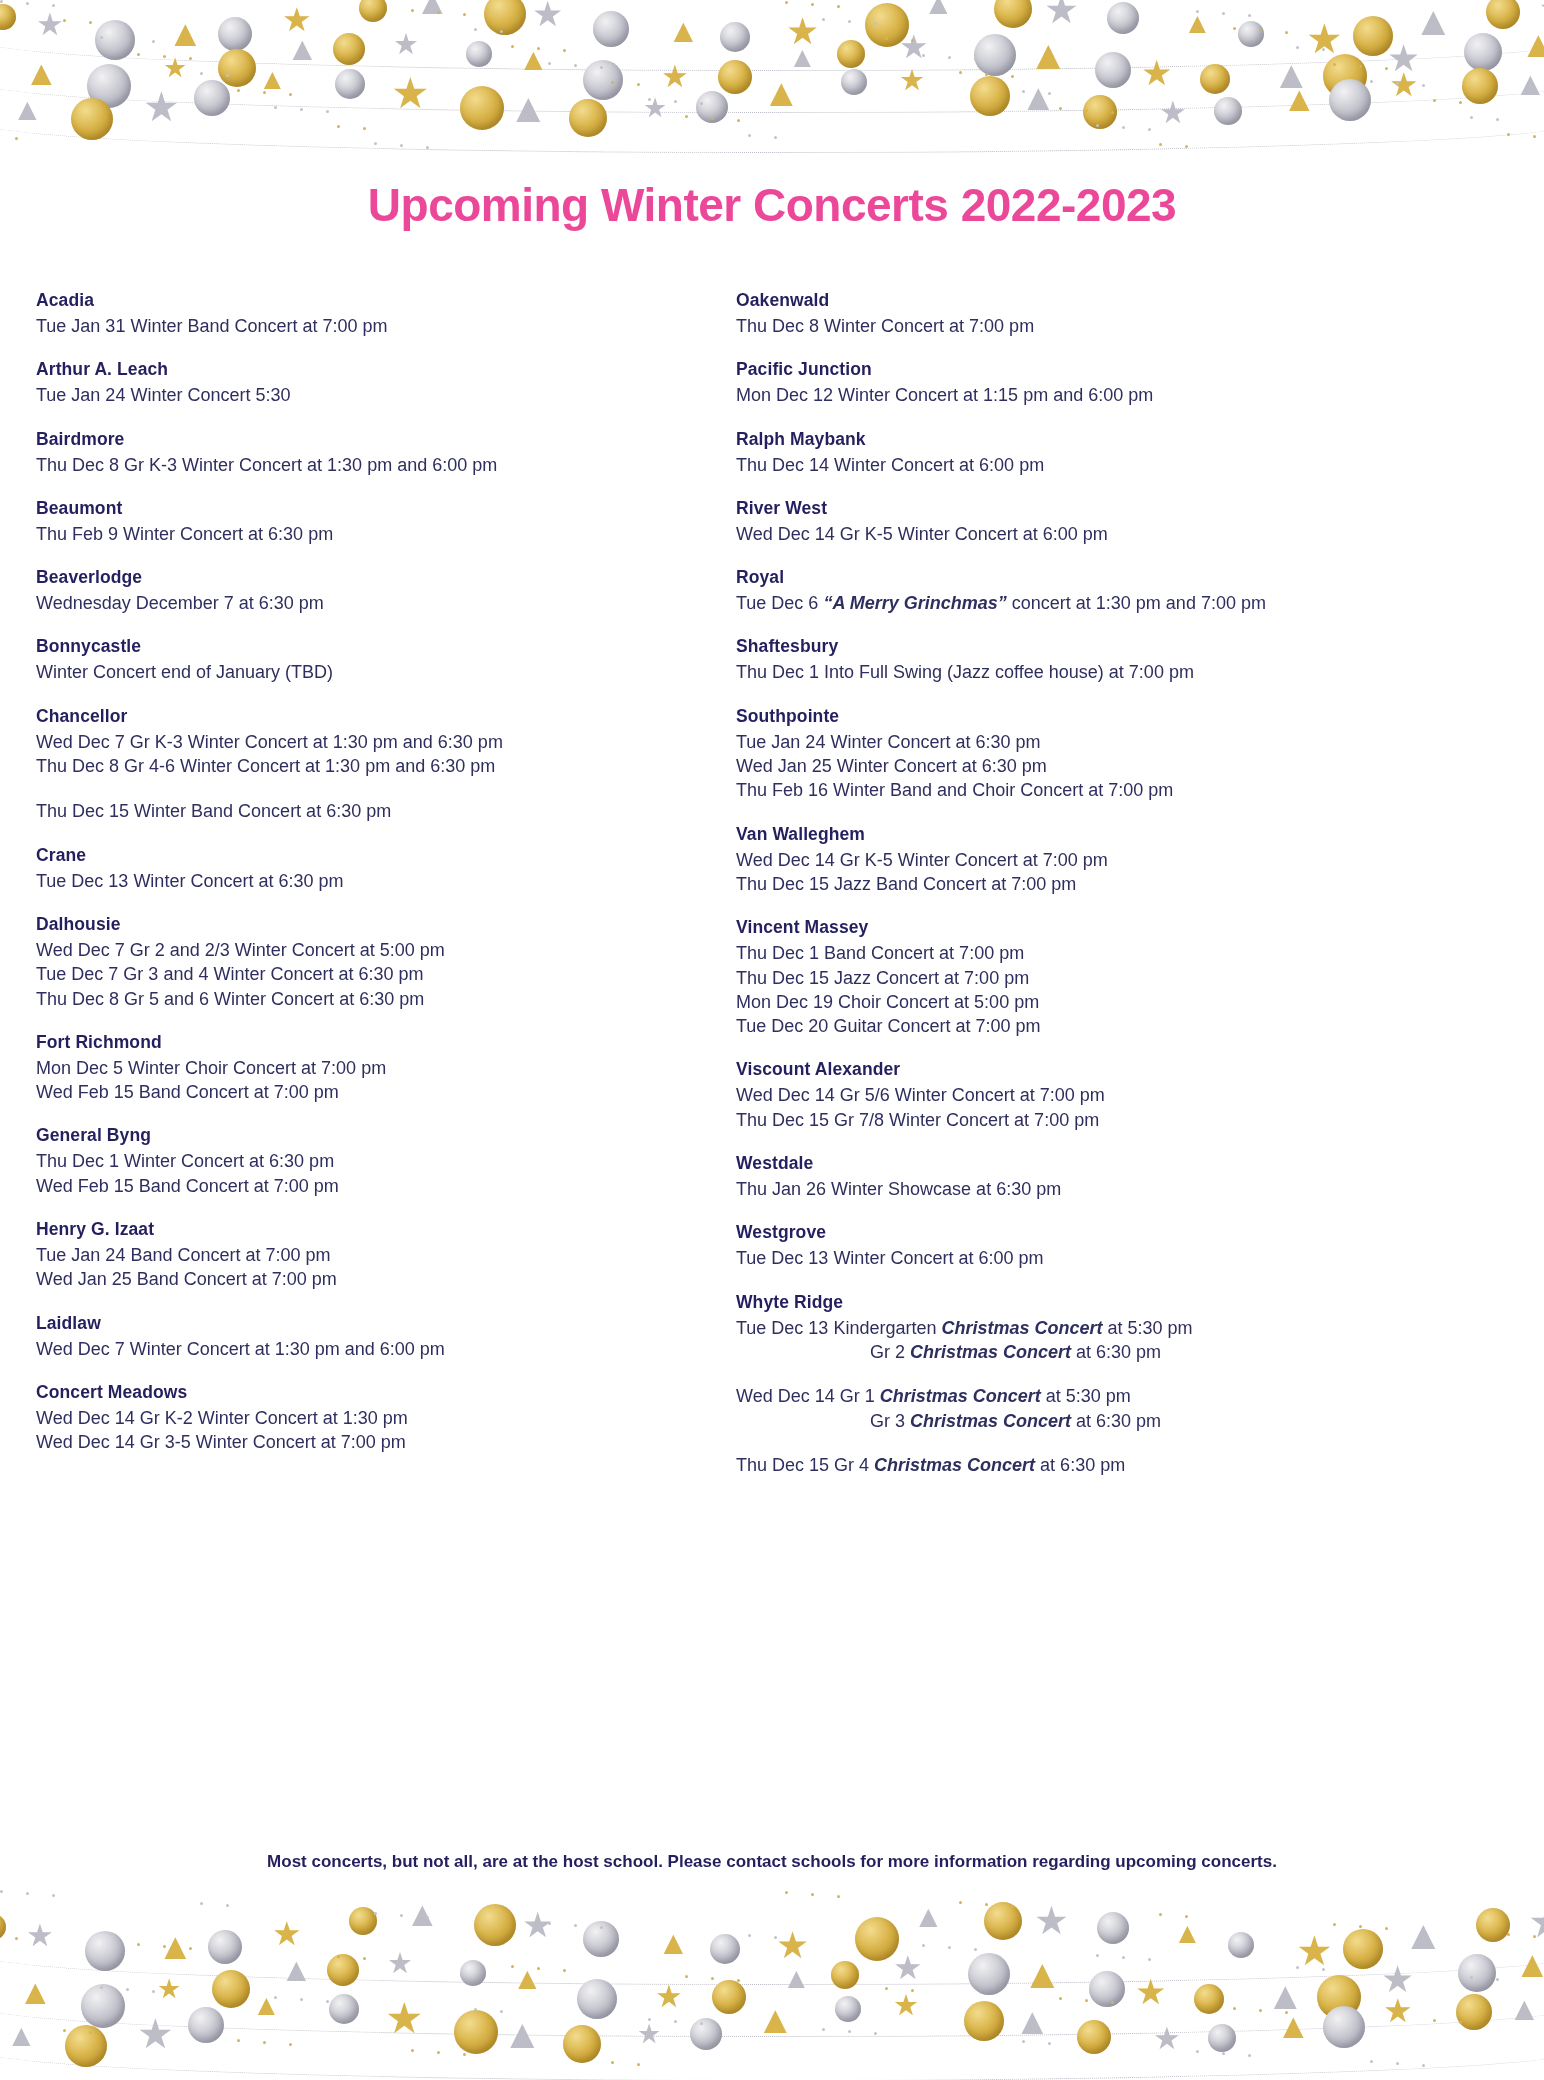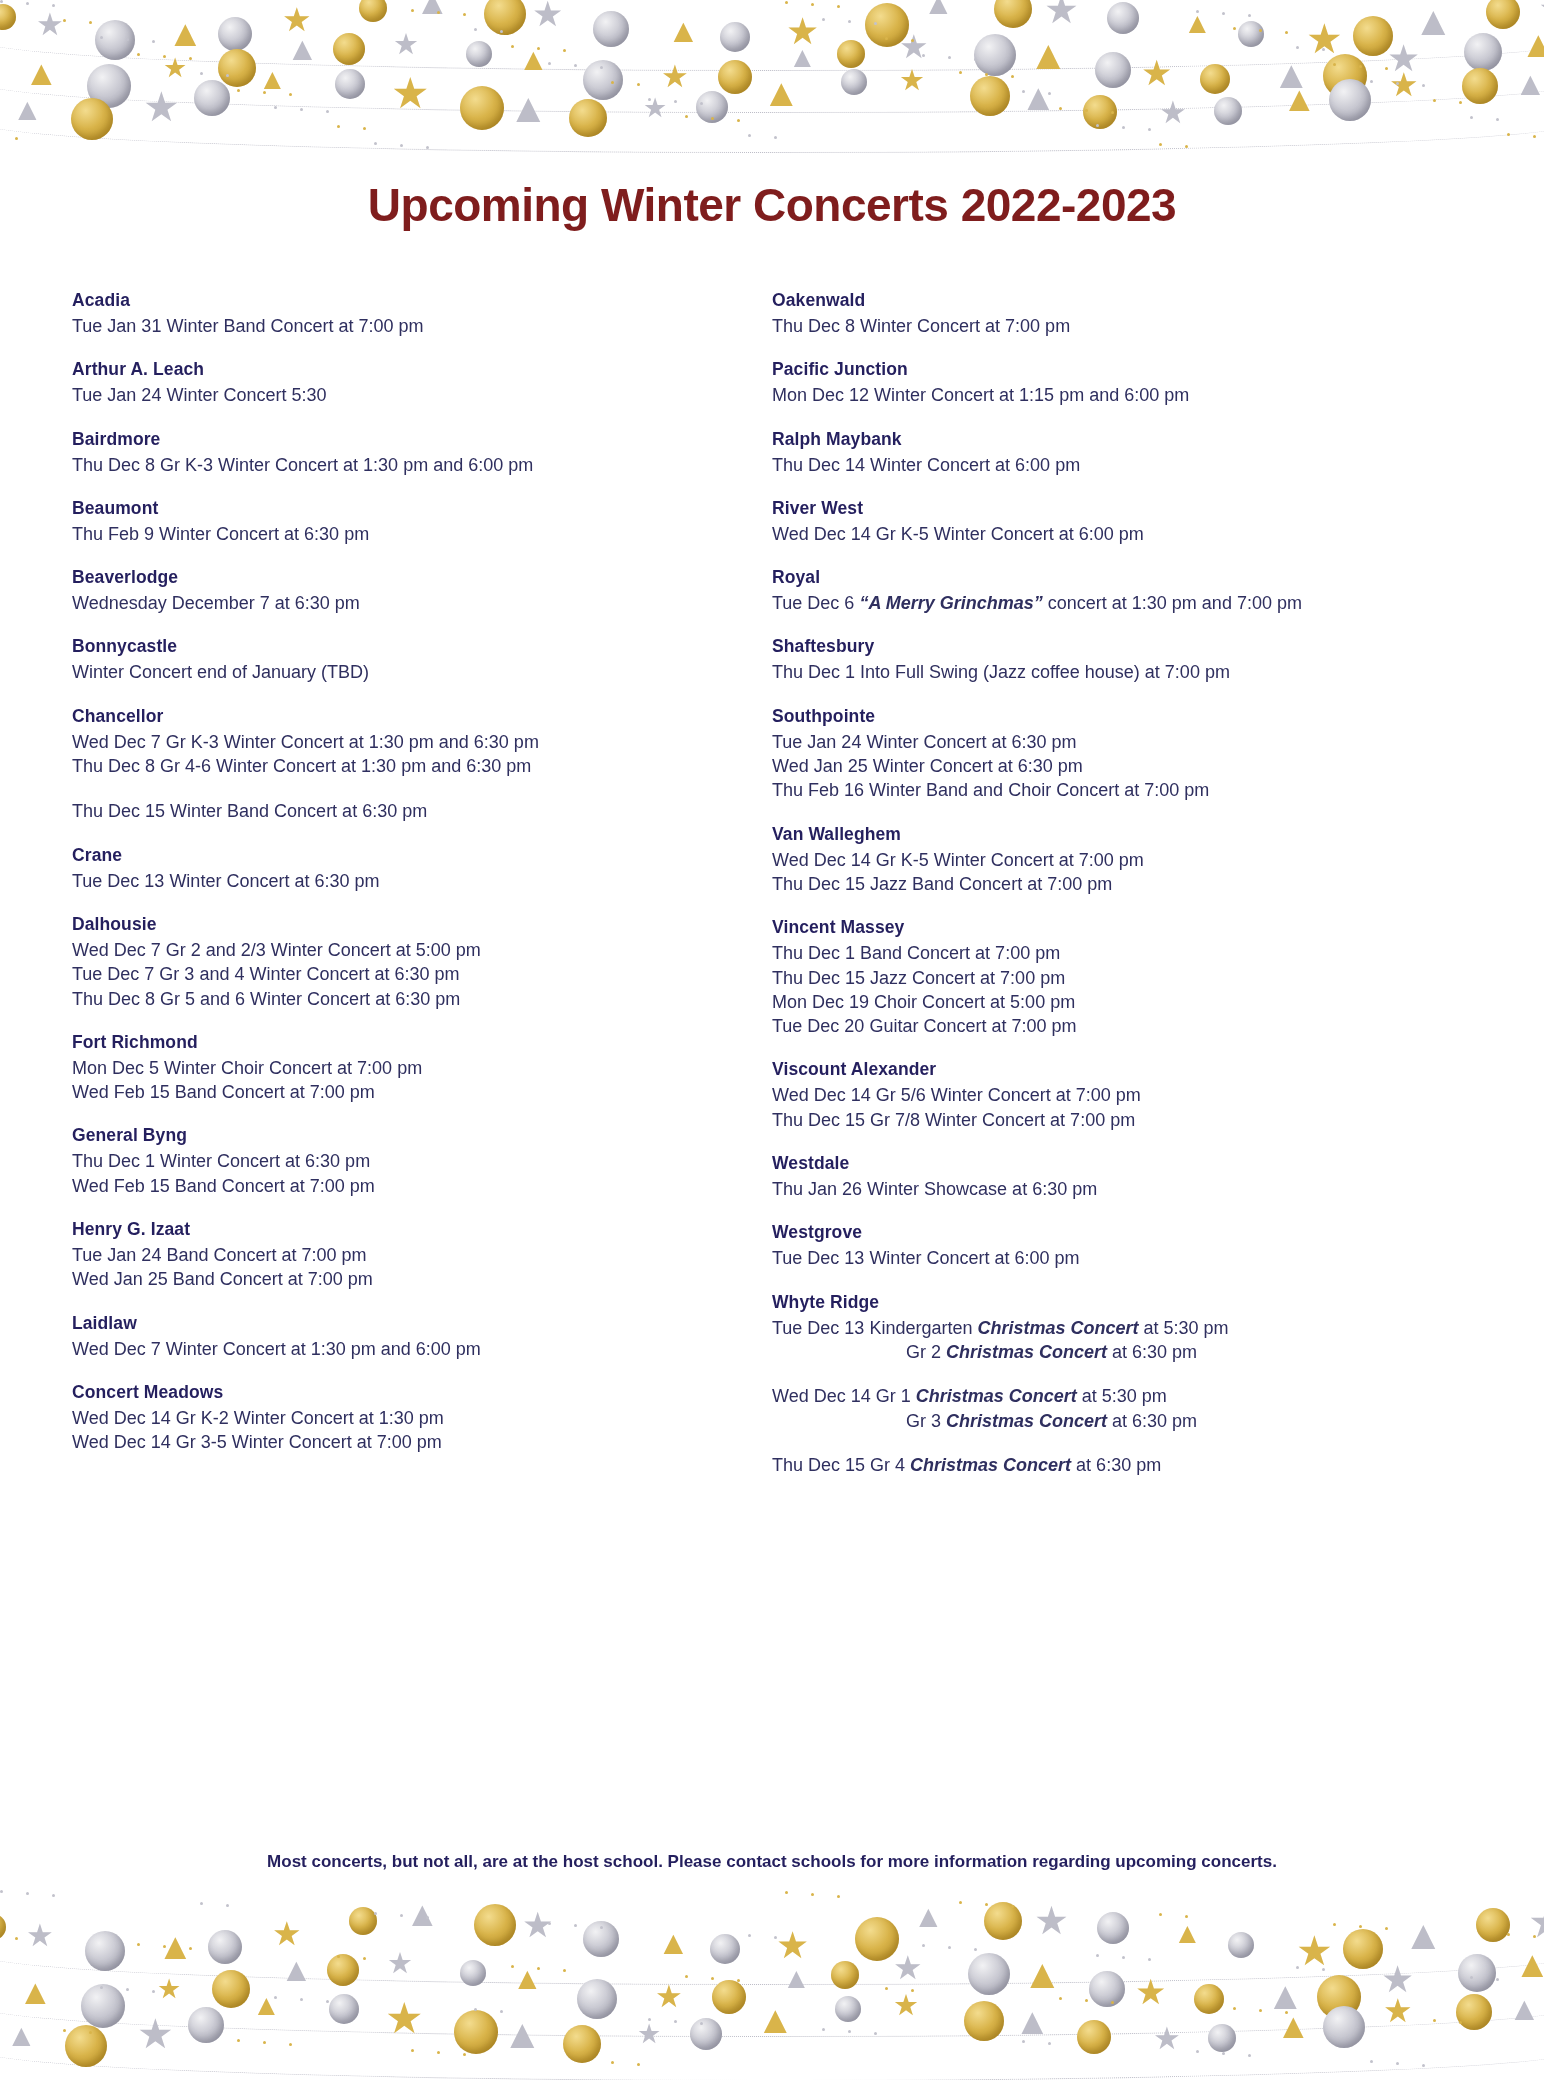--- a/index.html
+++ b/index.html
@@ -67,31 +67,31 @@
   
   .page-title {
     position: absolute;
     top: 178px;
     left: 0;
     width: 1544px;
     text-align: center;
     font-size: 46px;
     font-weight: bold;
     letter-spacing: -0.5px;
-    color: #7f1d1d;
+    color: #ec4899;
   }
 
   
   .columns {
     position: absolute;
     top: 290px;
     left: 0;
     width: 1544px;
     display: flex;
-    padding: 0 72px;
+    padding: 0 36px;
     box-sizing: border-box;
   }
   .col {
     width: 700px;
   }
   .entry {
     margin-bottom: 21px;
   }
   .school {
     font-size: 17.5px;

